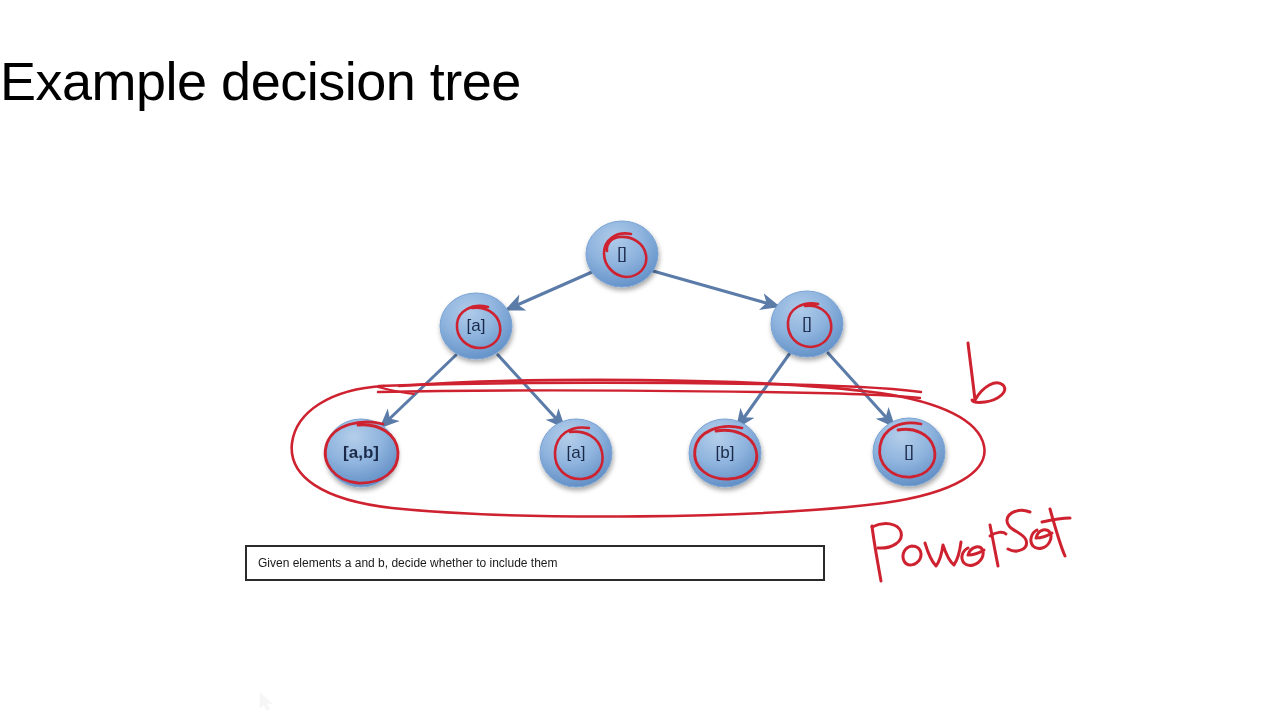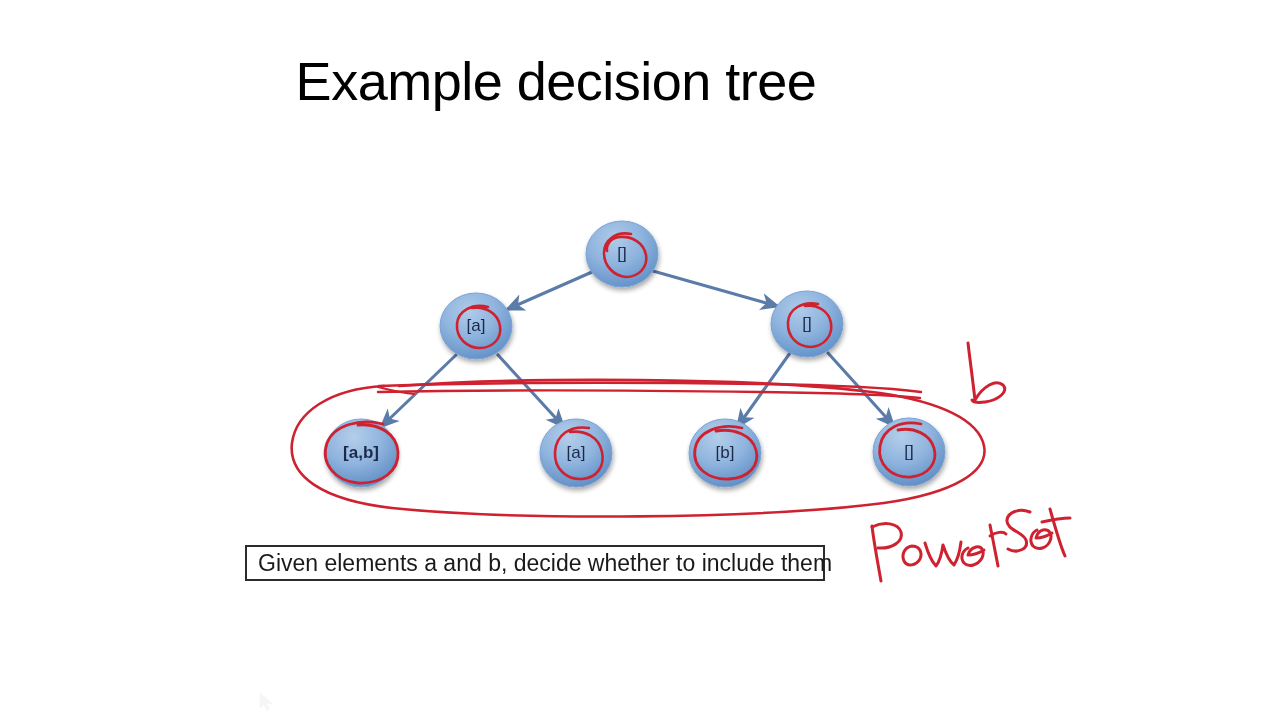--- a/index.html
+++ b/index.html
@@ -20,21 +20,20 @@
     left: 0; top: 0;
     width: 1280px;
     height: 720px;
     background: #ffffff;
   }
   #slide-title {
     position: absolute;
     left: 0;
     top: 52px;
     width: 1112px;
-    text-align: center;
     font-size: 54px;
     font-weight: 400;
     color: #000000;
     letter-spacing: -0.5px;
     line-height: 1.1;
     white-space: pre;
   }
   
   #tree-svg {
     position: absolute;
@@ -62,21 +61,21 @@
     width: 580px;
     height: 36px;
     border: 2px solid #2b2b2b;
     background: #ffffff;
     box-sizing: border-box;
     display: flex;
     align-items: center;
   }
   #caption-text {
     padding-left: 11px;
-    font-size: 23px;
+    font-size: 12px;
     color: #1a1a1a;
     white-space: pre;
     font-family: "Liberation Sans", sans-serif;
   }
   
   #cursor-artifact {
     position: absolute;
     left: 259px;
     top: 692px;
     width: 18px;

